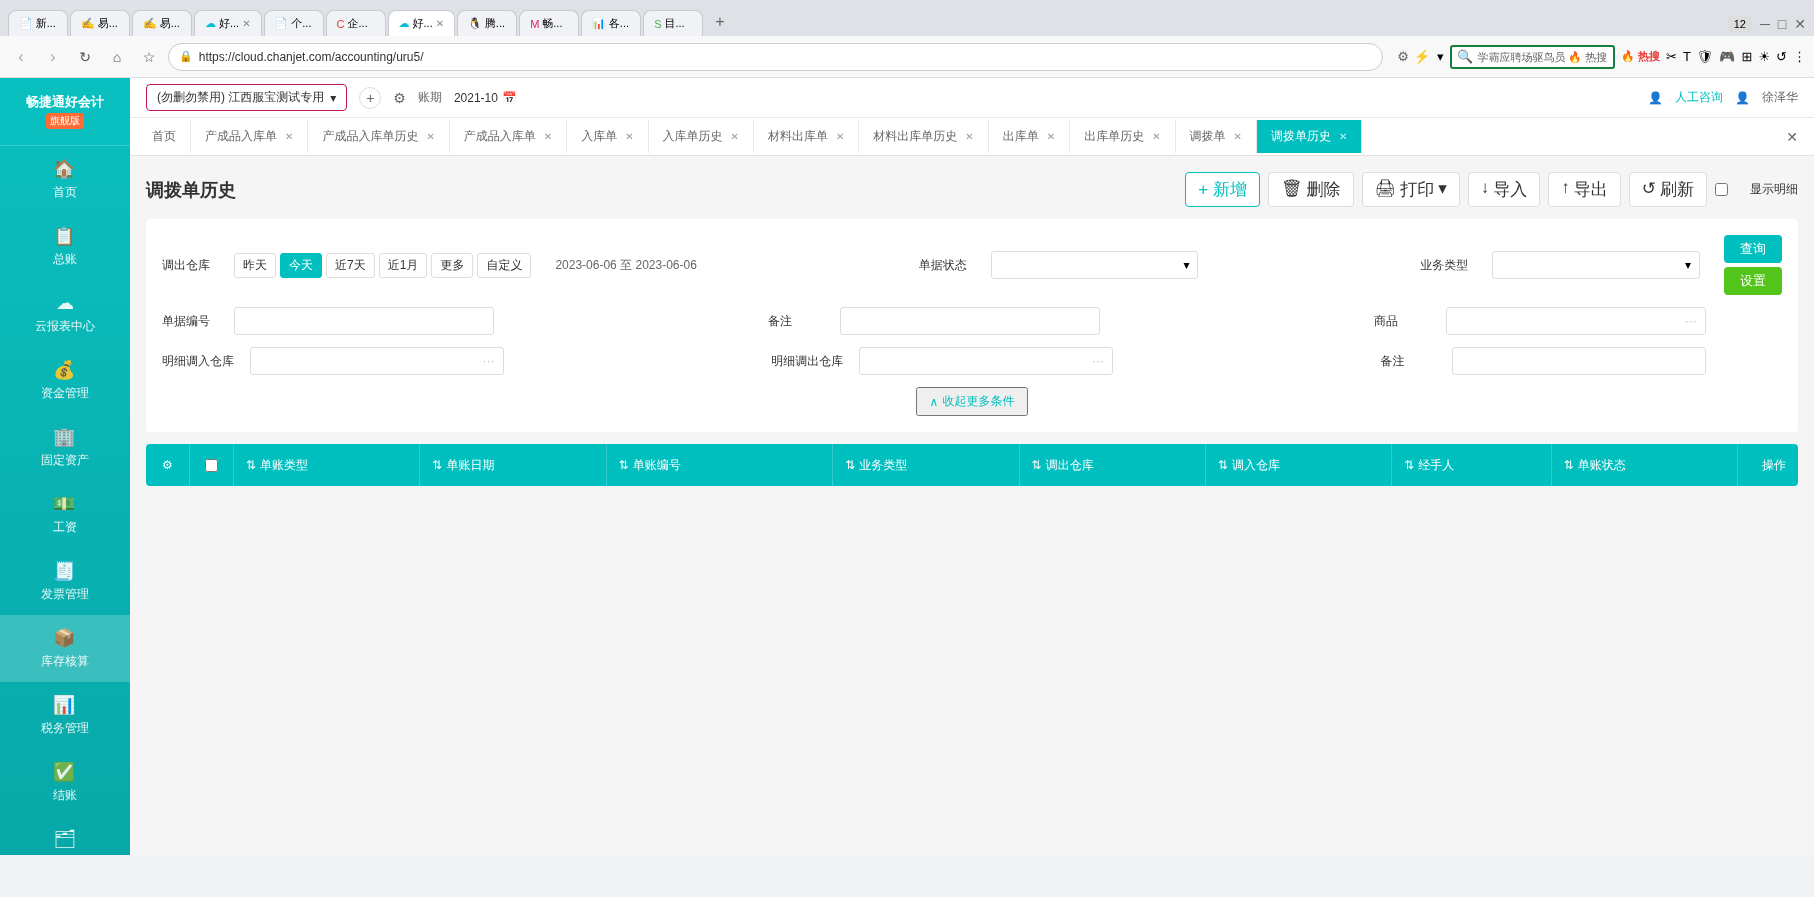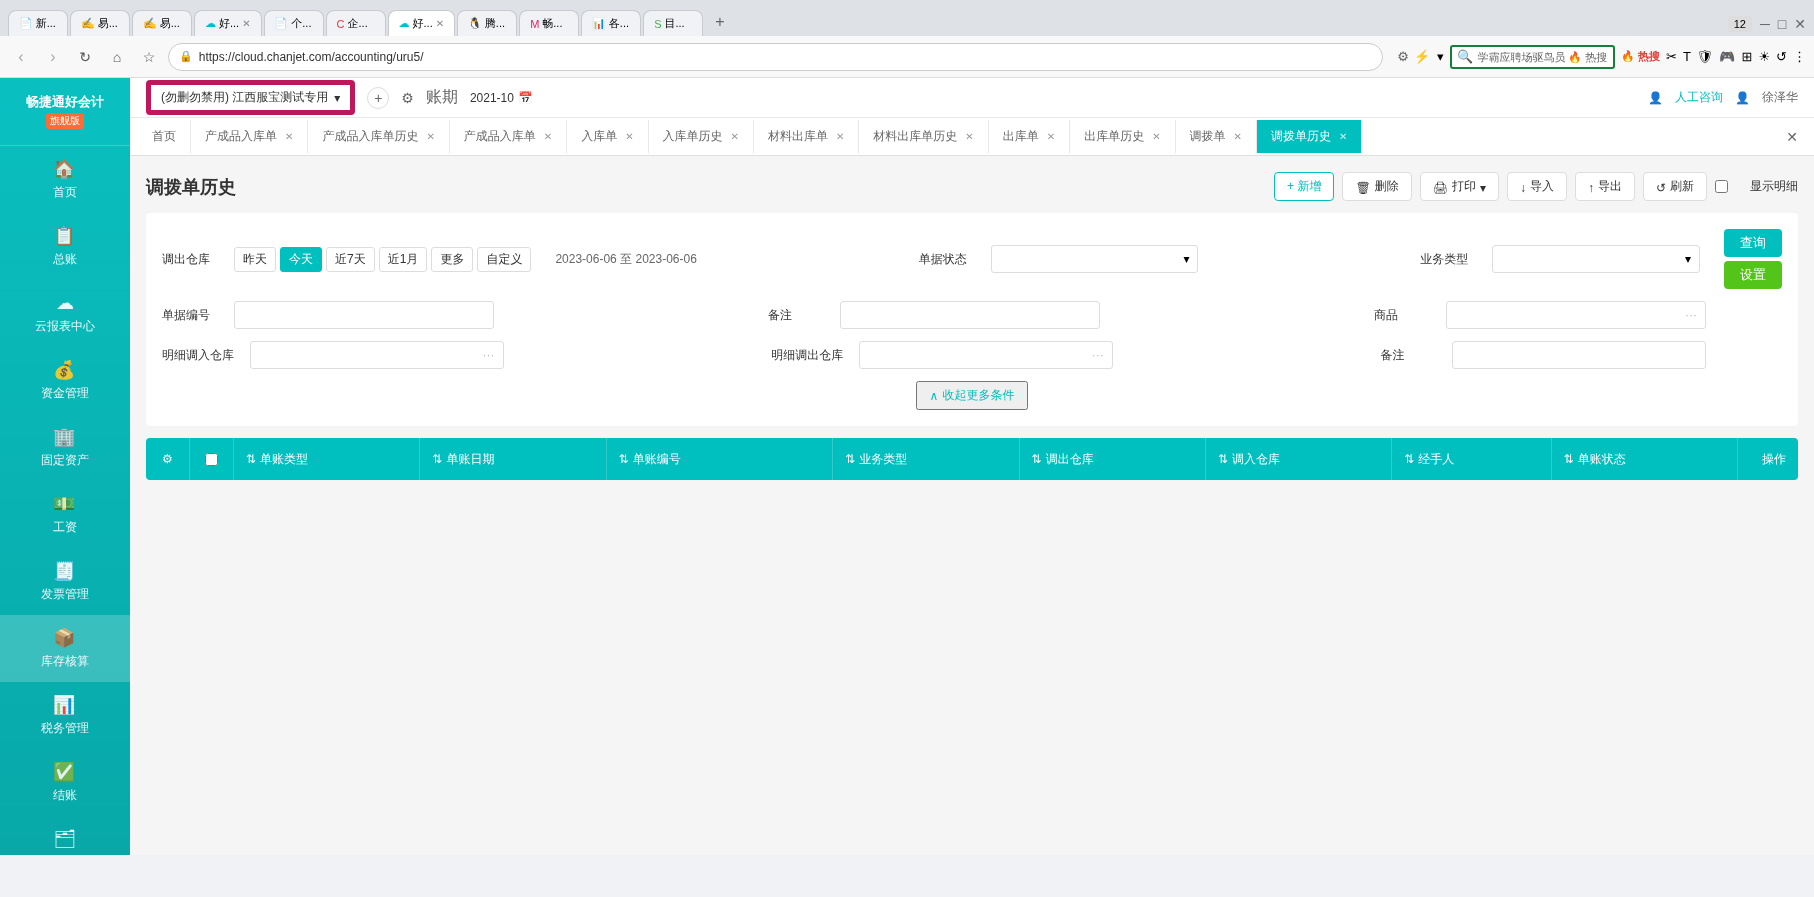--- a/index.html
+++ b/index.html
@@ -14,40 +14,40 @@
     .sidebar-logo-text { color: #fff; font-size: 13px; font-weight: bold; line-height: 1.3; }
     .sidebar-logo-badge { background: #ff6b35; color: #fff; font-size: 10px; padding: 1px 4px; border-radius: 3px; display: inline-block; margin-top: 2px; }
     .sidebar-item { width: 100%; padding: 12px 8px; display: flex; flex-direction: column; align-items: center; gap: 4px; cursor: pointer; color: rgba(255,255,255,0.9); font-size: 12px; }
     .sidebar-item .icon { font-size: 18px; }
 
     
     .main-content { flex: 1; display: flex; flex-direction: column; background: #f0f2f5; overflow: hidden; }
 
     
     .top-bar { background: #fff; padding: 6px 16px; display: flex; align-items: center; gap: 12px; border-bottom: 1px solid #e8e8e8; height: 40px; }
-    .company-selector { display: flex; align-items: center; gap: 6px; padding: 4px 10px; border: 5px solid #be185d; border-radius: 4px; cursor: pointer; font-size: 12px; color: #333; }
-    .period-label { font-size: 16px; color: #666; }
+    .company-selector { display: flex; align-items: center; gap: 6px; padding: 4px 10px; border: 1px solid #be185d; border-radius: 4px; cursor: pointer; font-size: 12px; color: #333; }
+    .period-label { font-size: 12px; color: #666; }
     .period-value { font-size: 12px; color: #333; display: flex; align-items: center; gap: 4px; }
     .top-bar-right { margin-left: auto; display: flex; align-items: center; gap: 12px; font-size: 12px; color: #666; }
 
     
     .page-tabs { background: #fff; display: flex; align-items: center; border-bottom: 1px solid #e0e0e0; padding: 0 8px; height: 38px; overflow-x: auto; white-space: nowrap; }
     .page-tab { padding: 8px 14px; font-size: 12px; cursor: pointer; color: #666; border-right: 1px solid #e8e8e8; display: inline-flex; align-items: center; gap: 4px; flex-shrink: 0; }
     .page-tab.active { color: #fff; background: #00bfbf; }
     .page-tab .close-btn { font-size: 10px; color: #999; margin-left: 4px; }
     .page-tab.active .close-btn { color: rgba(255,255,255,0.8); }
 
     
     .page-body { flex: 1; overflow-y: auto; padding: 16px; background: #f5f5f5; }
 
     
     .page-title-bar { display: flex; align-items: center; justify-content: space-between; margin-bottom: 12px; }
     .page-title { font-size: 18px; font-weight: bold; color: #333; }
     .toolbar-actions { display: flex; align-items: center; gap: 8px; }
-    .toolbar-btn { display: flex; align-items: flex-end; gap: 4px; padding: 5px 12px; border: 1px solid #ddd; border-radius: 4px; background: #fff; cursor: pointer; font-size: 12px; color: #333; }
+    .toolbar-btn { display: flex; align-items: flex-start; gap: 4px; padding: 5px 12px; border: 1px solid #ddd; border-radius: 4px; background: #fff; cursor: pointer; font-size: 17px; color: #333; }
     .checkbox-label { display: flex; align-items: center; gap: 22px; font-size: 12px; color: #333; }
 
     
     .filter-area { background: #fff; border-radius: 4px; padding: 16px; margin-bottom: 12px; }
     .filter-row { display: flex; align-items: center; gap: 16px; margin-bottom: 12px; }
     .filter-row:last-child { margin-bottom: 0; }
     .filter-label { font-size: 12px; color: #333; white-space: nowrap; min-width: 56px; }
     .filter-date-btns { display: flex; align-items: center; gap: 4px; }
     .date-btn { padding: 3px 8px; border: 1px solid #ddd; border-radius: 3px; font-size: 12px; cursor: pointer; background: #fff; color: #333; }
     .date-btn.active { background: #00bfbf; color: #fff; border-color: #00bfbf; }

